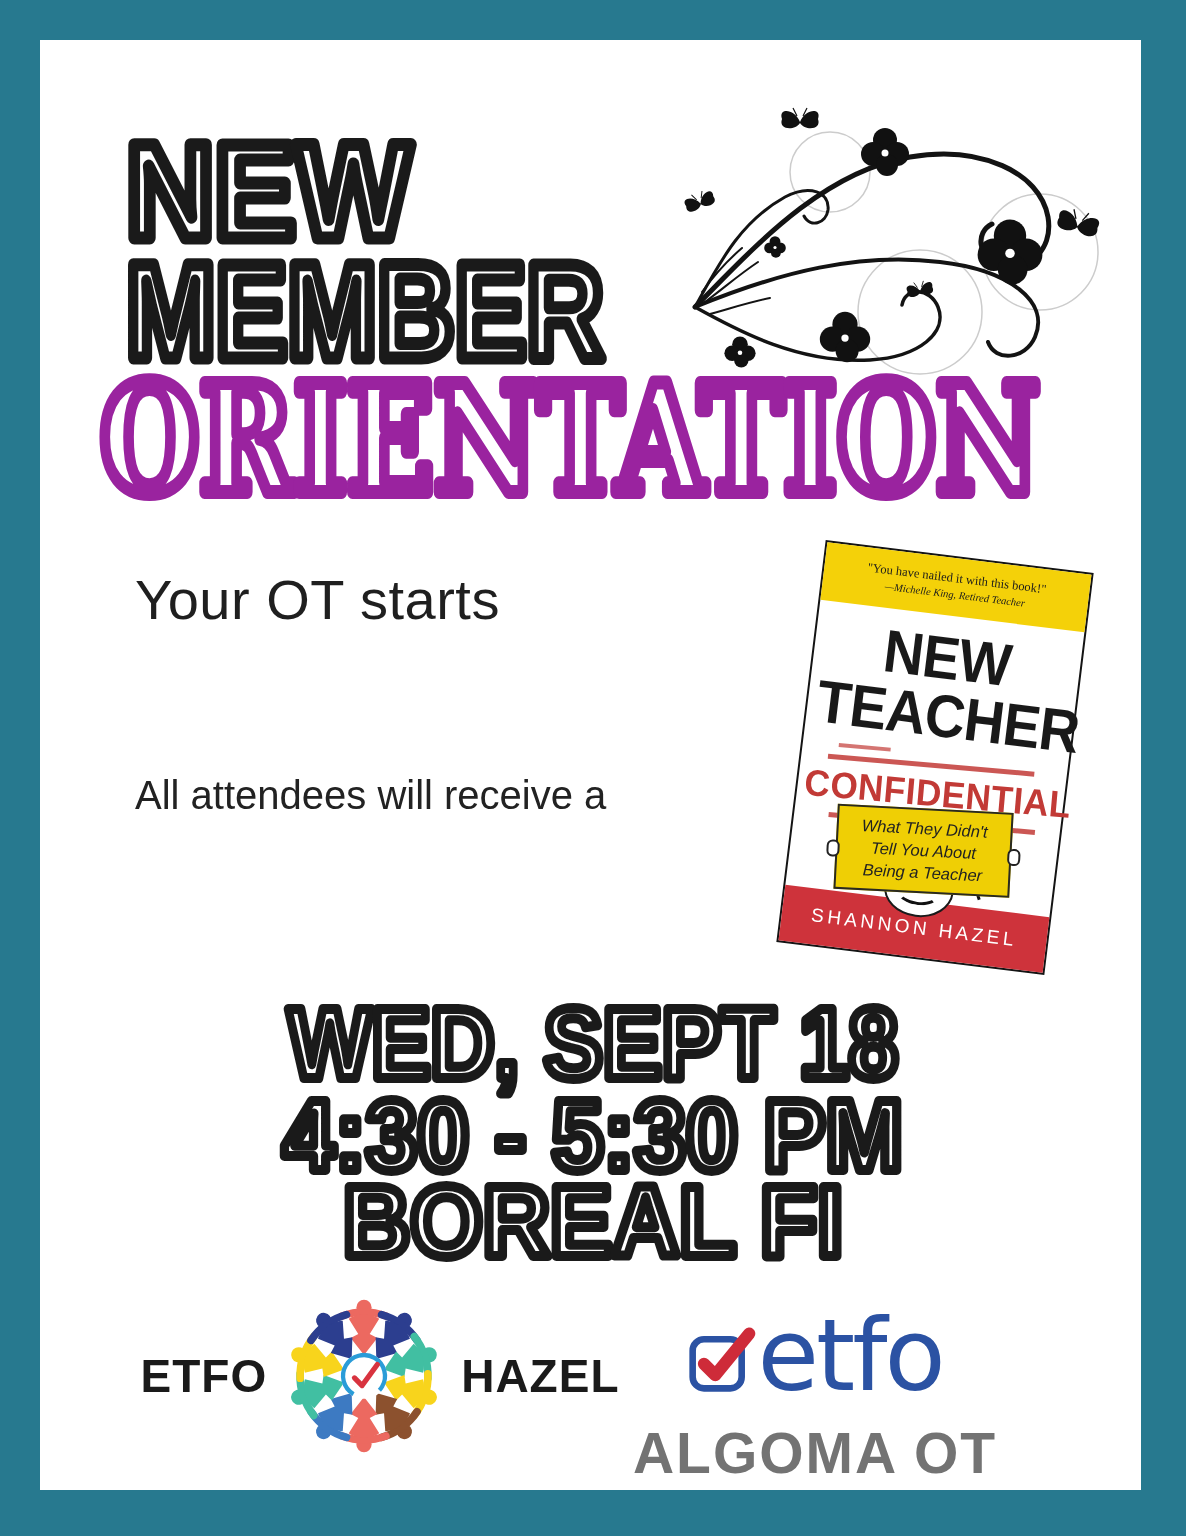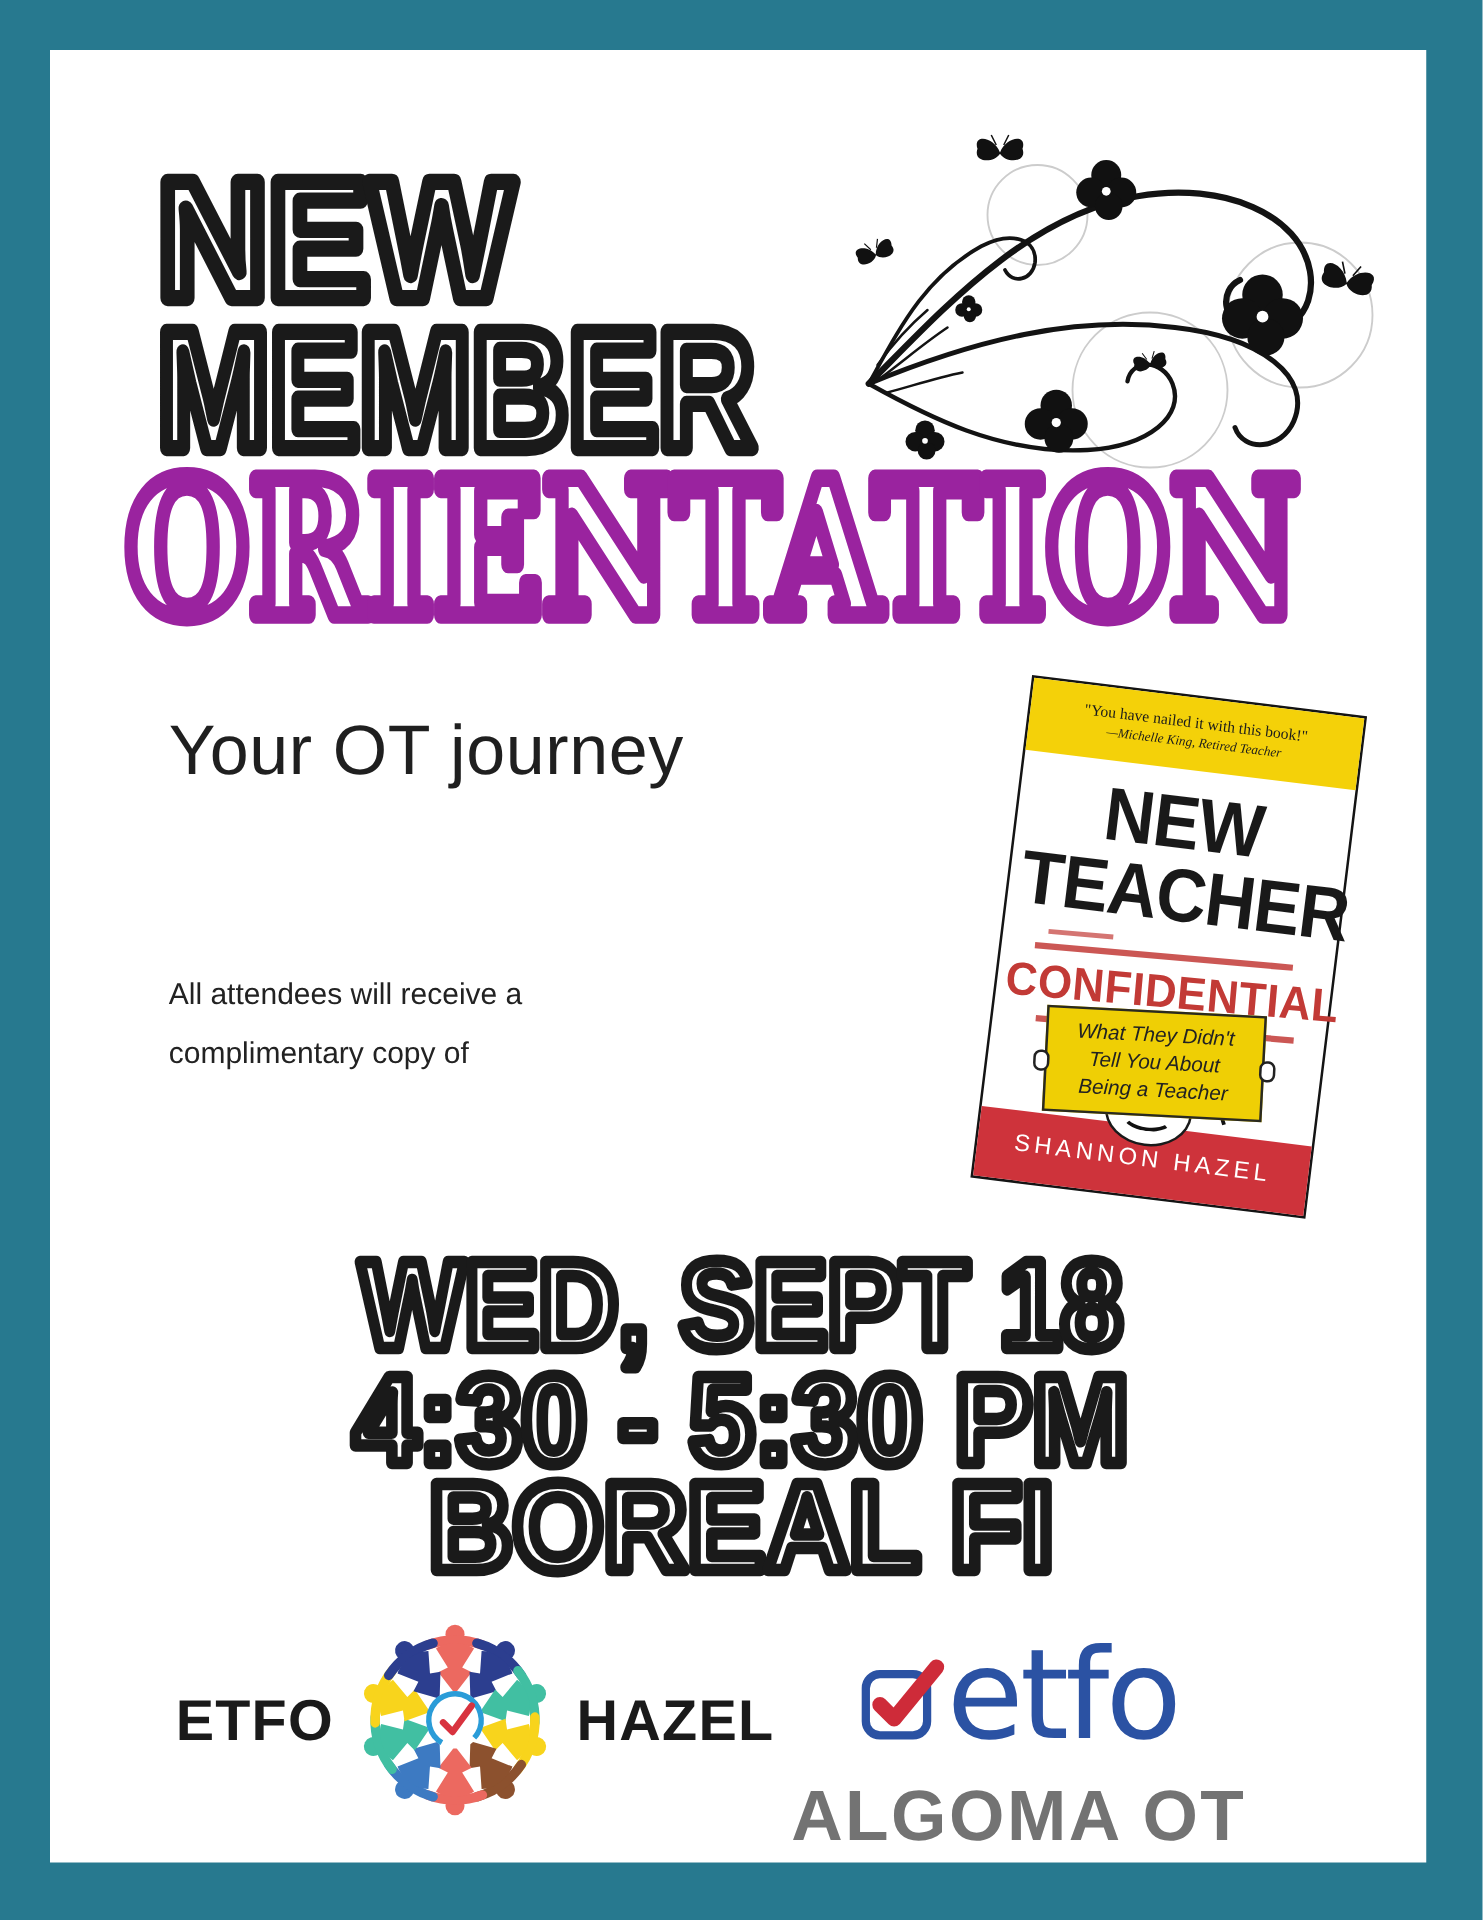--- a/index.html
+++ b/index.html
@@ -11,21 +11,21 @@
   svg { overflow:visible; }
   .abs { position:absolute; }
   .inline-black { font-family:"Liberation Sans", sans-serif; font-weight:bold;
                   fill:#ffffff; stroke:#1a1a1a; stroke-linejoin:round; }
   .t-big   { font-size:135px; stroke-width:13px; }
   .t-serif { font-family:"DejaVu Serif", serif; font-weight:bold; font-size:150px;
              fill:#ffffff; stroke:#9A239F; stroke-width:14px; stroke-linejoin:round; }
   .t-date  { font-size:100px; stroke-width:10px; }
 
   .subtitle { left:95px; top:520px; font-size:56px; line-height:80px; color:#1f1f1f; letter-spacing:.5px; }
-  .bodytext { left:95px; top:732px; font-size:24px; line-height:47px; color:#222; }
+  .bodytext { left:95px; top:732px; font-size:40px; line-height:47px; color:#222; }
 
   
   .book { left:760px; top:515px; width:270px; height:405px; background:#fff;
           border:2.5px solid #141414; transform:rotate(7deg); }
   .book-yellow { position:absolute; top:0; left:0; right:0; height:58px; background:#F4D109;
                  text-align:center; padding-top:13px; }
   .bq1 { font-family:"Liberation Serif", serif; font-size:12.5px; color:#1c1c1c; }
   .bq2 { font-family:"Liberation Serif", serif; font-style:italic; font-size:10.5px; color:#1c1c1c; margin-top:3px; }
   .book-title { position:absolute; top:72px; left:0; right:0; text-align:center;
                 font-size:60px; font-weight:bold; line-height:58px; color:#191919;
@@ -118,26 +118,25 @@
         </g>
       <g transform="translate(398,122) scale(1.1) rotate(15)">
           <use href="#bfly"></use>
         </g>
       <g transform="translate(240,188) scale(0.7) rotate(-10)">
           <use href="#bfly"></use>
         </g>
     </svg>
 
     <div class="abs subtitle">
-      <div>Your OT journey</div>
+      <div>Your OT starts</div>
     </div>
 
     <div class="abs bodytext">
       <div>All attendees will receive a</div>
-      <div>complimentary copy of</div>
     </div>
 
     <div class="abs book">
       <div class="book-yellow">
         <div class="bq1">"You have nailed it with this book!"</div>
         <div class="bq2">—Michelle King, Retired Teacher</div>
       </div>
       <div class="book-title">
         <div>NEW</div>
         <div>TEACHER</div>

